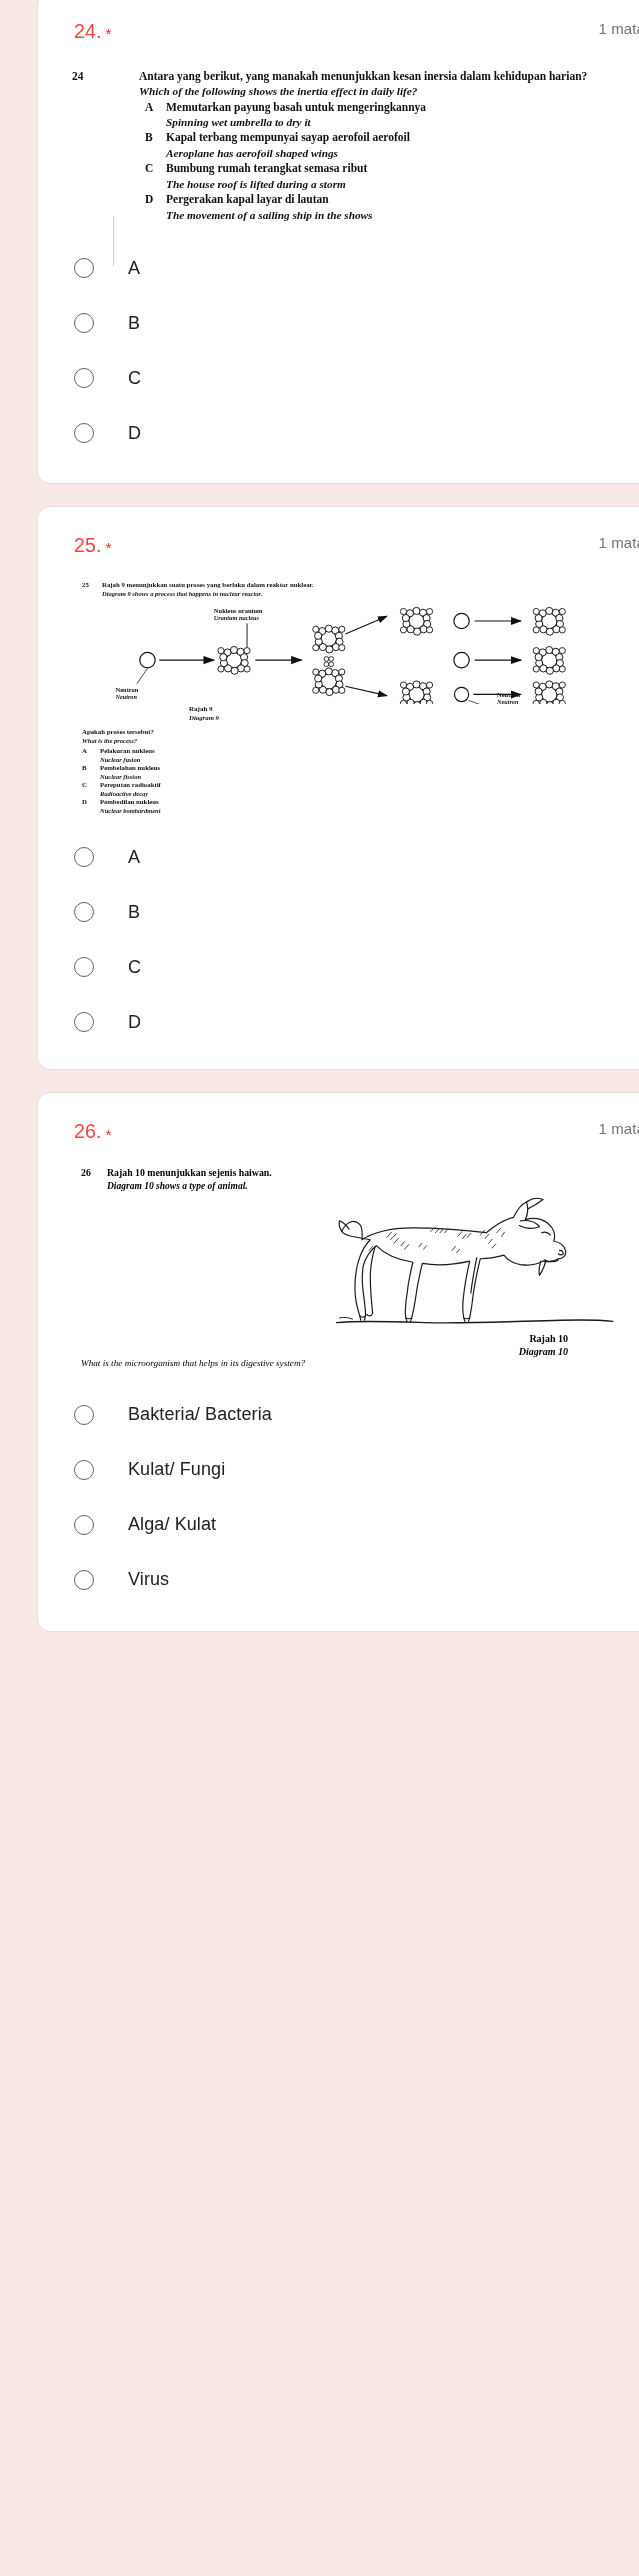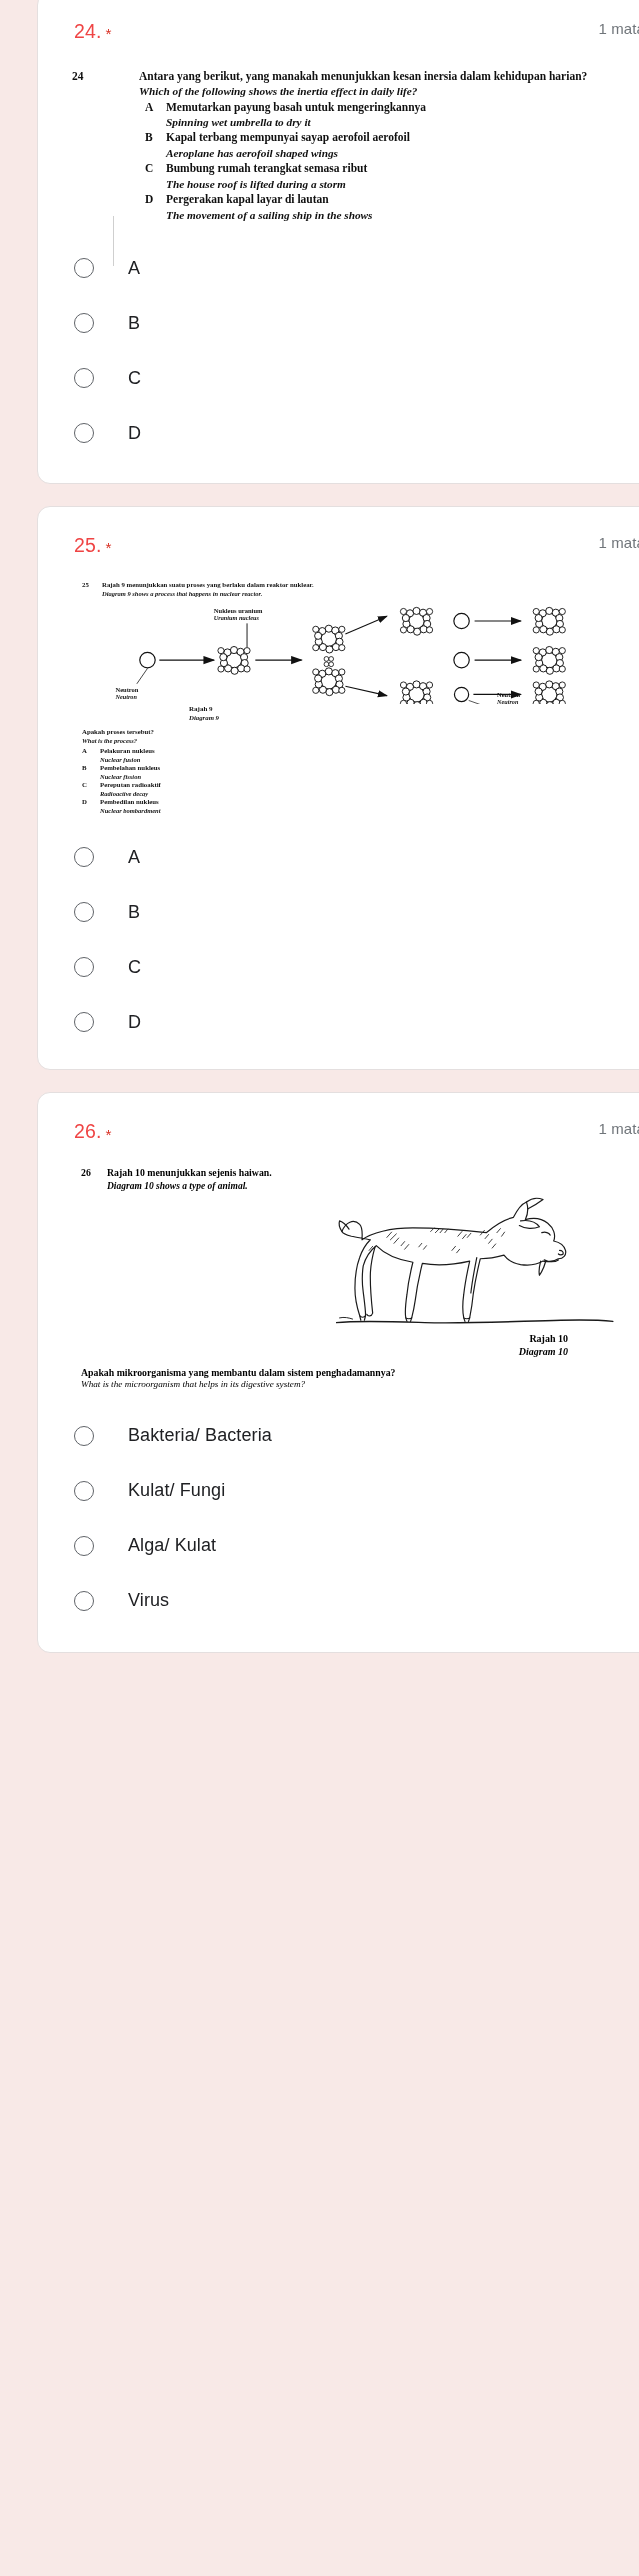--- a/index.html
+++ b/index.html
@@ -505,21 +505,20 @@
             <path d="M56,92 l6,-7"></path>
           </g>
         </svg>
       </div>
 
       <div class="goat-cap">
         <span class="bm">Rajah 10</span>
         <span class="en">Diagram 10</span>
       </div>
 
-      <div class="goat-q-bm">Apakah mikroorganisma yang membantu dalam sistem penghadamannya?</div>
       <div class="goat-q-en">What is the microorganism that helps in its digestive system?</div>
     </div>
 
     <div class="radio-list" style="margin-top:26px;">
       <div class="radio-item">
         <span class="radio-circle"></span>
         <span class="radio-label">Bakteria/ Bacteria</span>
       </div>
       <div class="radio-item">
         <span class="radio-circle"></span>

